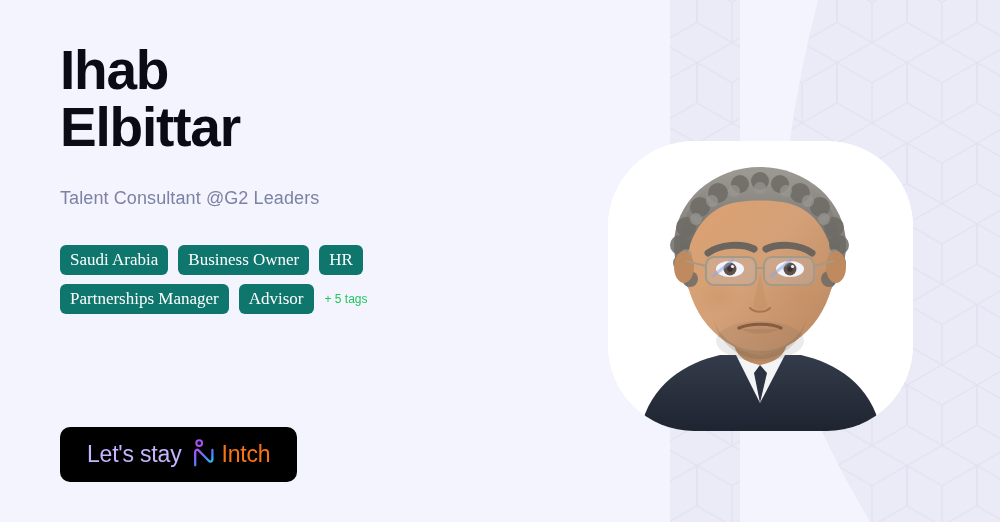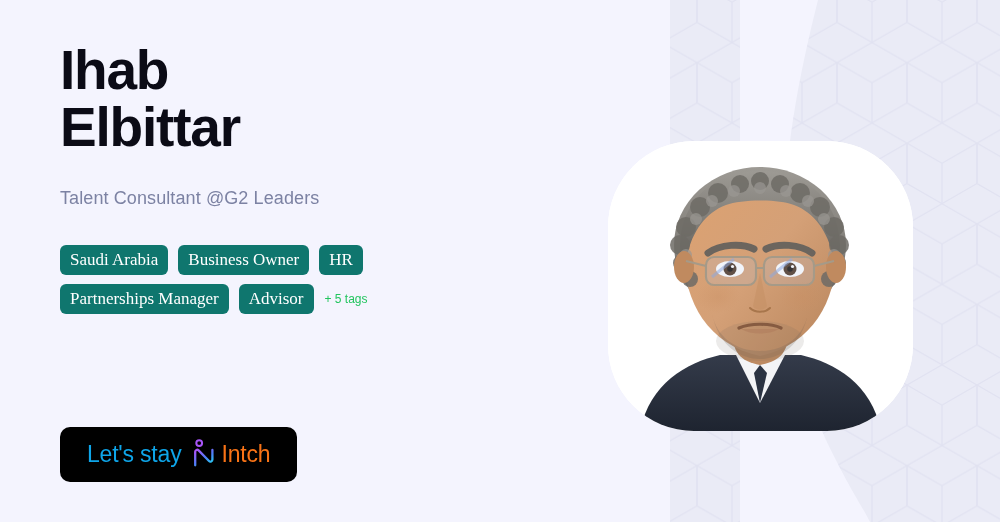--- a/index.html
+++ b/index.html
@@ -96,21 +96,21 @@
     height:55px;
     display:flex;
     align-items:center;
     background:#000000;
     border:none;
     border-radius:10px;
     padding:0 27px;
     cursor:pointer;
   }
   #cta-label {
-    color:#0ea5e9;
+    color:#c4b5fd;
     font-size:23px;
     font-weight:500;
     letter-spacing:-0.2px;
     white-space:nowrap;
   }
   #cta-brand {
     color:#f97316;
     font-size:23px;
     font-weight:500;
     letter-spacing:-0.2px;

